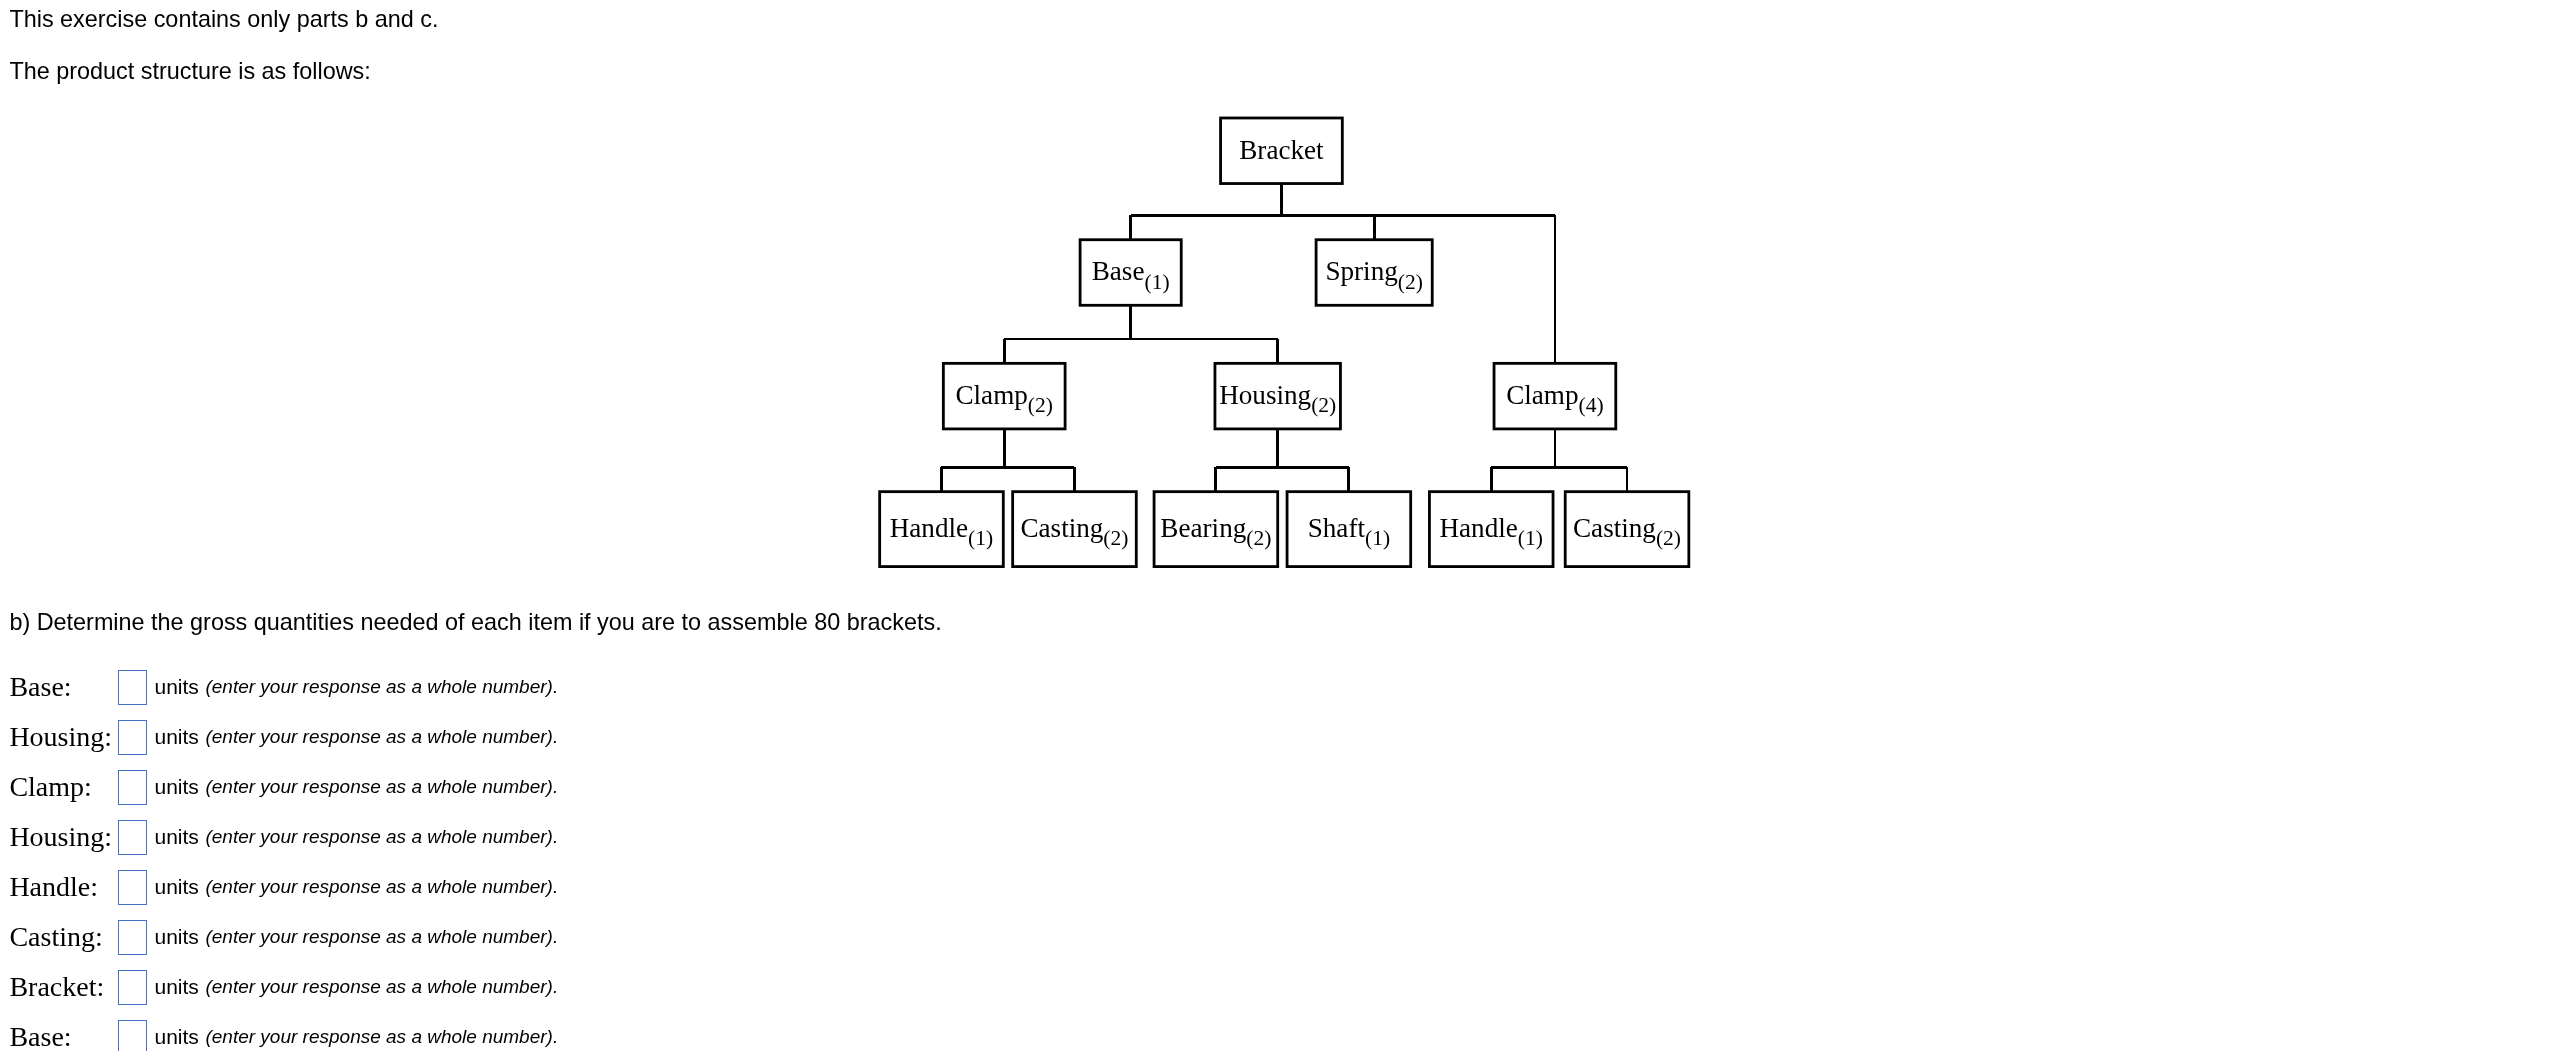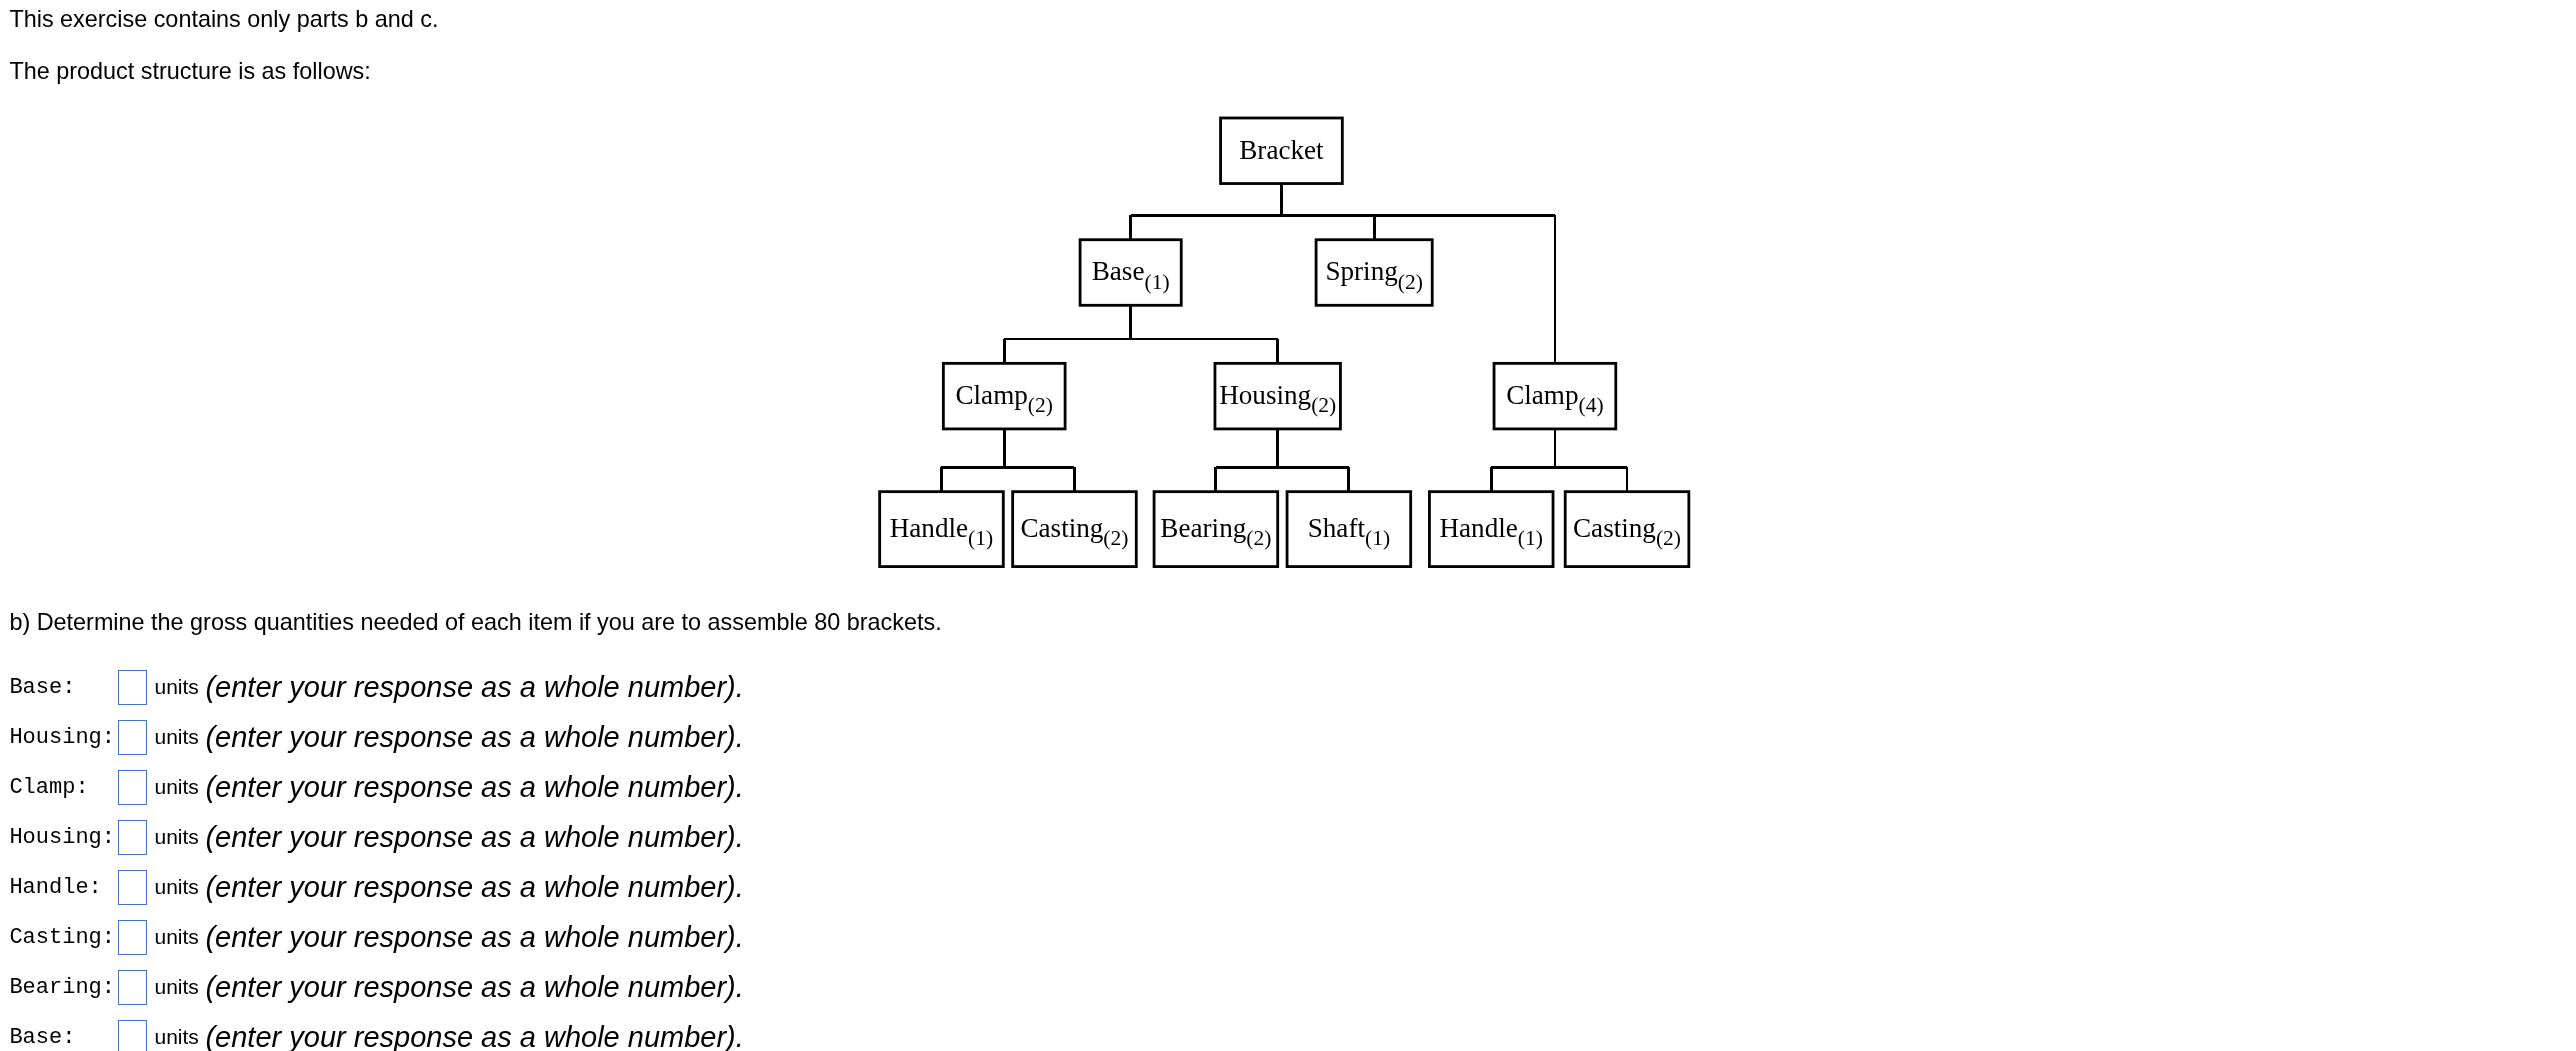--- a/index.html
+++ b/index.html
@@ -91,22 +91,22 @@
     align-items: center;
     height: 50px;
     white-space: nowrap;
   }
 
   .answer-label {
     display: inline-block;
     width: 118px;
     padding-left: 9.4px;
     box-sizing: border-box;
-    font-size: 22px;
-    font-family: Liberation Mono, monospace;
+    font-size: 28px;
+    font-family: Liberation Serif, serif;
   }
 
   .answer-input {
     width: 29px;
     height: 35px;
     border: 1.9px solid #4472c4;
     background: #ffffff;
     box-sizing: border-box;
     padding: 0;
     margin: 0 7.5px 0 0;
@@ -115,21 +115,21 @@
     outline: none;
   }
 
   .answer-units {
     font-size: 21px;
     font-family: Liberation Sans, sans-serif;
     margin-right: 6.6px;
   }
 
   .answer-hint {
-    font-size: 29px;
+    font-size: 19px;
     font-style: italic;
     font-family: "Liberation Sans", sans-serif;
   }
 </style>
 </head>
 <body>
 
 <div class="intro-italic">This exercise contains only parts b and c.</div>
 
 <div class="intro-plain">The product structure is as follows:</div>
@@ -223,21 +223,21 @@
       <span class="answer-units">units</span>
       <span class="answer-hint">(enter your response as a whole number).</span>
     </div>
     <div class="answer-row">
       <span class="answer-label">Casting:</span>
       <input type="text" class="answer-input" style="">
       <span class="answer-units">units</span>
       <span class="answer-hint">(enter your response as a whole number).</span>
     </div>
     <div class="answer-row">
-      <span class="answer-label">Bearing:</span>
+      <span class="answer-label">Bracket:</span>
       <input type="text" class="answer-input" style="">
       <span class="answer-units">units</span>
       <span class="answer-hint">(enter your response as a whole number).</span>
     </div>
     <div class="answer-row">
       <span class="answer-label">Base:</span>
       <input type="text" class="answer-input" style="">
       <span class="answer-units">units</span>
       <span class="answer-hint">(enter your response as a whole number).</span>
     </div>

